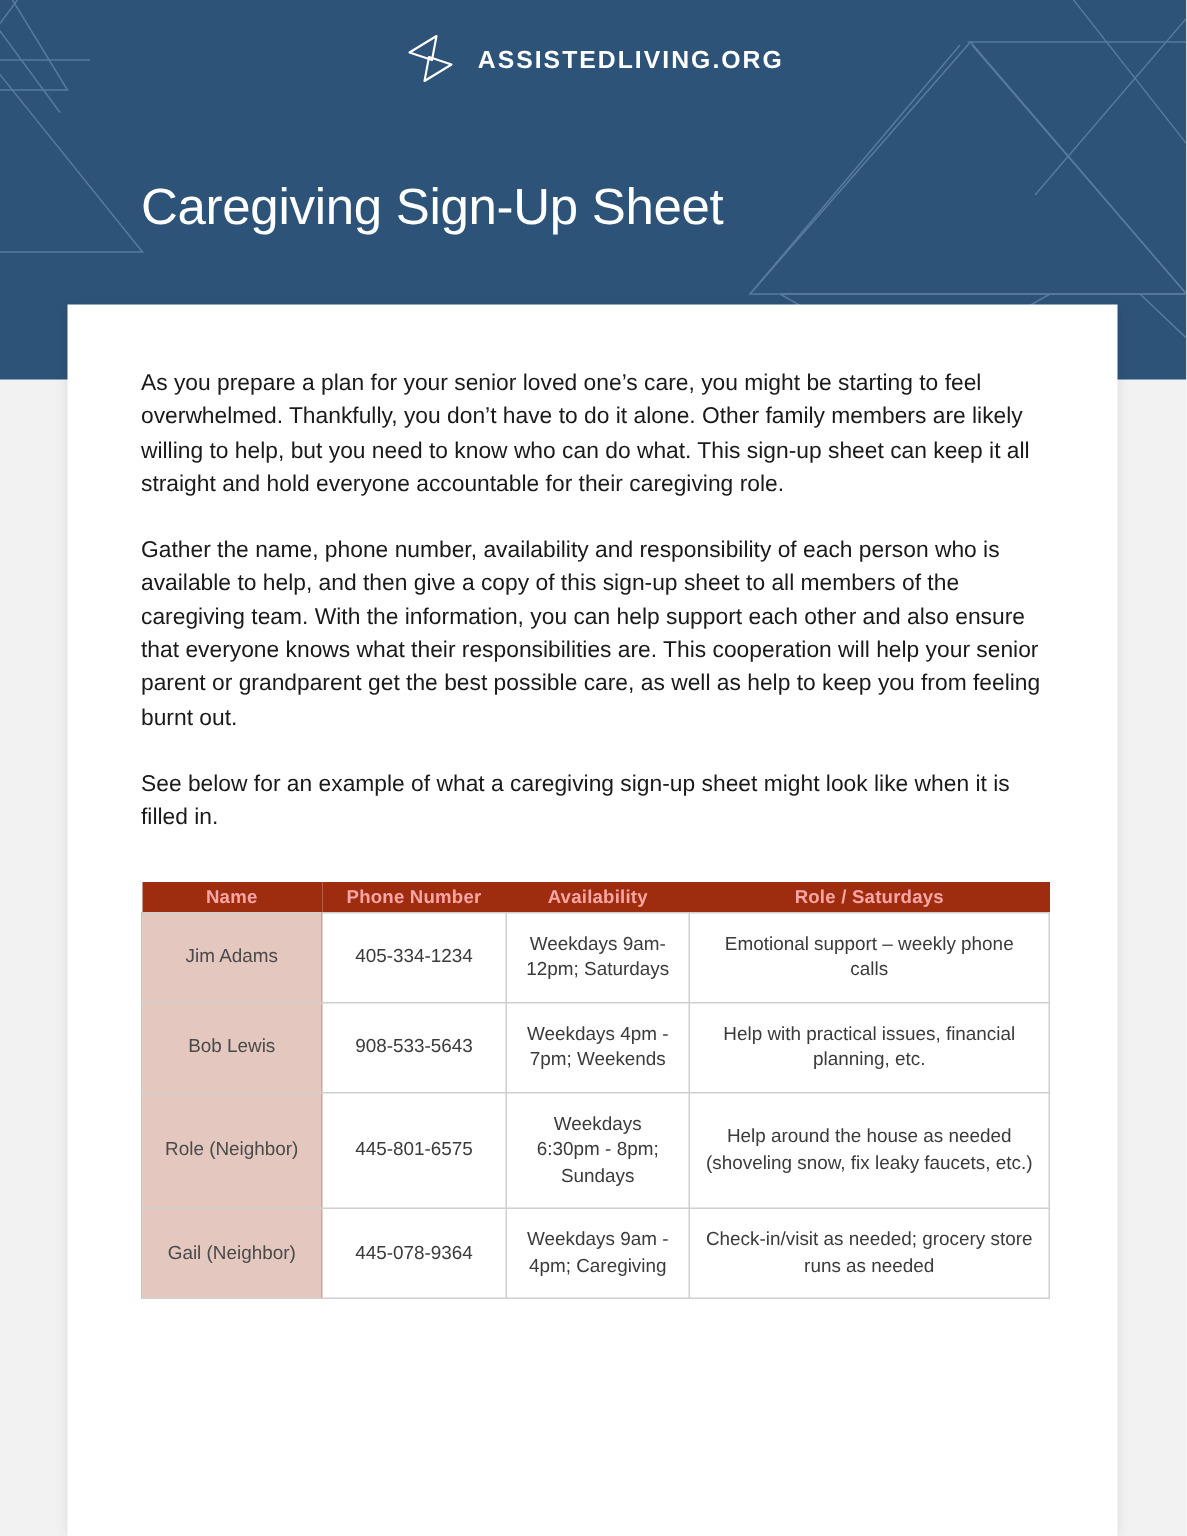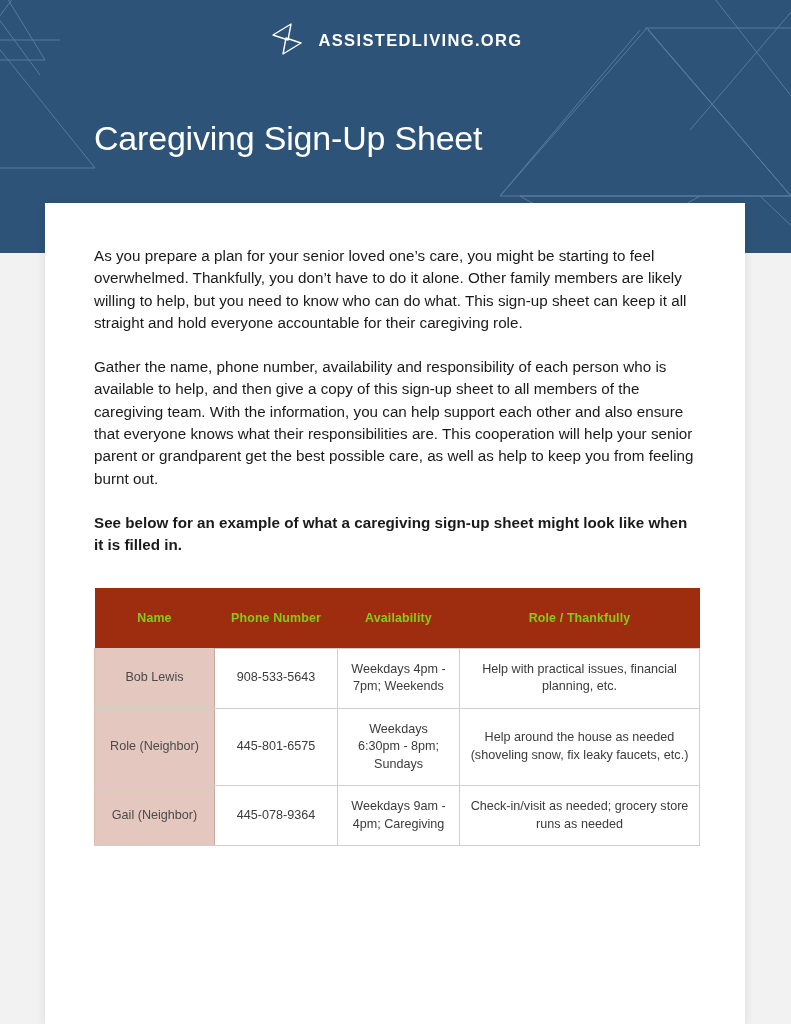--- a/index.html
+++ b/index.html
@@ -98,38 +98,38 @@
 
   
   .body-par {
     color: #1a1a1a;
     font-size: 15.2px;
     line-height: 22.3px;
     margin: 0 0 22px 0;
     letter-spacing: 0.01px;
     max-width: 604px;
   }
-  .body-par:last-of-type { margin-bottom: 0; font-weight: bold; }
+  .body-par:last-of-type { margin-bottom: 0; }
 
   
   .signup-table-wrap {
     margin-top: 31px;
     width: 605px;
   }
   table.signup-table {
     border-collapse: collapse;
     width: 605px;
     table-layout: fixed;
   }
   table.signup-table th {
     background: #9e2d10;
-    color: #84cc16;
+    color: #fca5a5;
     font-size: 12.4px;
     font-weight: 700;
-    padding: 23px 6px;
+    padding: 3px 6px;
     text-align: center;
     letter-spacing: 0.15px;
     border: none;
   }
   table.signup-table td {
     border: 1px solid #cfcfcf;
     font-size: 12.6px;
     color: #3b3b3b;
     text-align: center;
     padding: 12px 9px;
@@ -203,24 +203,30 @@
             <col class="c-name">
               <col class="c-phone">
               <col class="c-avail">
               <col class="c-role">
           </colgroup>
           <thead>
             <tr>
               <th>Name</th>
               <th>Phone Number</th>
               <th>Availability</th>
-              <th>Role / Thankfully</th>
+              <th>Role / Saturdays</th>
             </tr>
           </thead>
           <tbody id="table-body">
+              <tr>
+                <td class="name-cell">Jim Adams</td>
+                <td>405-334-1234</td>
+                <td>Weekdays 9am-12pm; Saturdays</td>
+                <td>Emotional support  – weekly phone calls</td>
+              </tr>
               <tr>
                 <td class="name-cell">Bob Lewis</td>
                 <td>908-533-5643</td>
                 <td>Weekdays 4pm - 7pm; Weekends</td>
                 <td>Help with practical issues, financial planning, etc.</td>
               </tr>
               <tr>
                 <td class="name-cell">Role (Neighbor)</td>
                 <td>445-801-6575</td>
                 <td>Weekdays 6:30pm - 8pm; Sundays</td>

